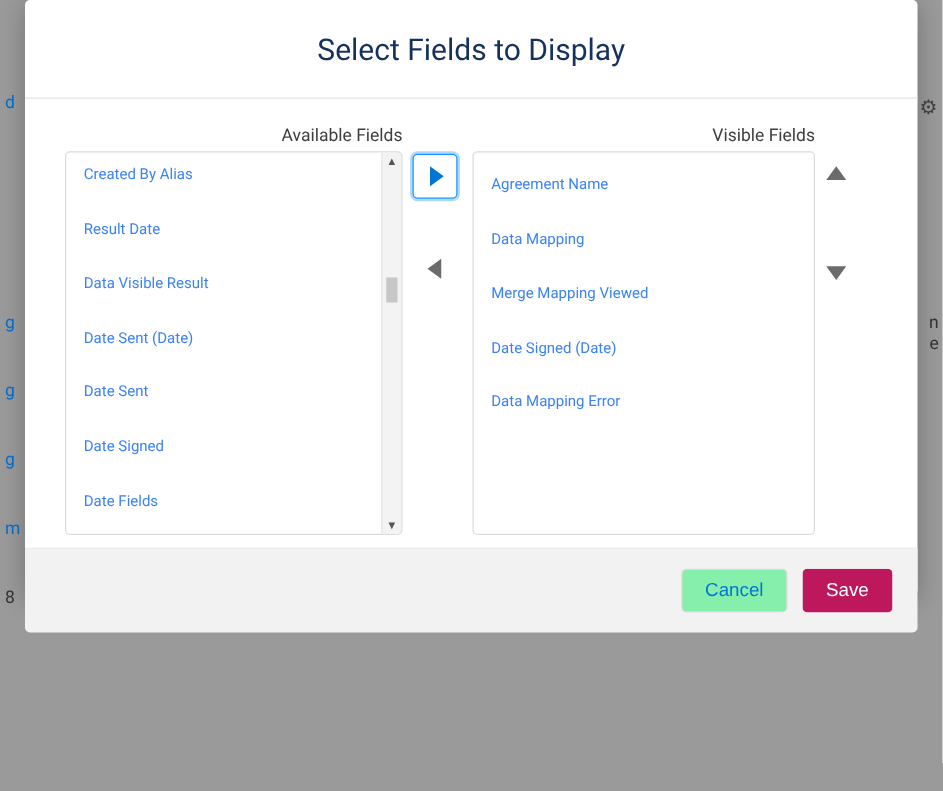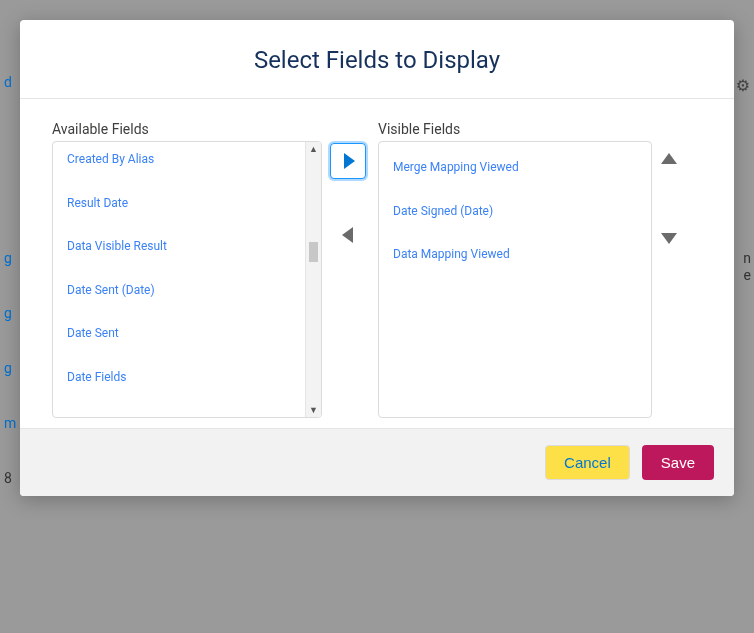--- a/index.html
+++ b/index.html
@@ -14,21 +14,21 @@
   .bg-hint {
     position:absolute; color:#0070d2; font-size:14px;
     pointer-events:none;
   }
   .bg-hint-gear {
     position:absolute; right:4px; top:76px; color:#444; font-size:16px;
     pointer-events:none;
   }
   .modal {
     position:absolute;
-    top:20px; left:20px;
+    top:0; left:20px;
     width:714px; height:476px;
     background:#fff;
     border-radius:4px;
     box-shadow:0 4px 20px rgba(0,0,0,0.25);
     display:flex; flex-direction:column;
   }
   .modal-header {
     padding:26px 20px 24px 20px;
     text-align:center;
     border-bottom:1px solid #e5e5e5;
@@ -39,21 +39,21 @@
   .modal-body {
     flex:1; padding:22px 32px 10px 32px;
     display:flex; gap:0;
   }
   .col {
     display:flex; flex-direction:column;
   }
   .col.available { width:270px; }
   .col.visible   { width:274px; margin-left:4px; }
   .col-label {
-    font-size:14px; color:#3e3e3c; margin-bottom:4px;
+    font-size:14px; color:#3e3e3c; margin-bottom:4px;text-align:right;
   }
   .listbox {
     border:1px solid #dddbda; border-radius:4px;
     flex:1; overflow:hidden; position:relative;
     background:#fff;
     height:355px;
   }
   .listbox.available-box {
     display:flex;
   }
@@ -117,21 +117,21 @@
     background:#f3f2f2; border-top:1px solid #e5e5e5;
     padding:16px 20px;
     display:flex; justify-content:flex-end; gap:12px;
     border-radius:0 0 4px 4px;
   }
   .btn {
     font-size:15px; padding:8px 18px; border-radius:4px; cursor:pointer;
     border:1px solid transparent;
   }
   .btn.cancel {
-    background:#fde047; color:#0176d3; border:1px solid #dddbda;
+    background:#86efac; color:#0176d3; border:1px solid #dddbda;
   }
   .btn.save {
     background:#be185d; color:#fff;
   }
 </style>
 </head>
 <body>
 
 <span class="bg-hint" style="left:4px; top:74px;">d</span>
 <span class="bg-hint" style="left:4px; top:250px;">g</span>
@@ -153,20 +153,21 @@
 
     <div class="col available">
       <div class="col-label">Available Fields</div>
       <div class="listbox available-box">
         <div class="list-inner">
           <div class="field-item first">Created By Alias</div>
           <div class="field-item">Result Date</div>
           <div class="field-item">Data Visible Result</div>
           <div class="field-item">Date Sent (Date)</div>
           <div class="field-item">Date Sent</div>
+          <div class="field-item">Date Signed</div>
           <div class="field-item">Date Fields</div>
         </div>
         <div class="scrollbar">
           <div class="scroll-arrow-up">▲</div>
           <div class="scroll-thumb"></div>
           <div class="scroll-arrow-down">▼</div>
         </div>
       </div>
     </div>
 
@@ -176,23 +177,25 @@
       </div>
       <div class="plain-arrow">
         <div class="tri left"></div>
       </div>
     </div>
 
     <div class="col visible">
       <div class="col-label">Visible Fields</div>
       <div class="listbox">
         <div class="list-inner">
+          <div class="field-item">Agreement Name</div>
+          <div class="field-item">Data Mapping</div>
           <div class="field-item">Merge Mapping Viewed</div>
           <div class="field-item">Date Signed (Date)</div>
-          <div class="field-item">Data Mapping Viewed</div>
+          <div class="field-item">Data Mapping Error</div>
         </div>
       </div>
     </div>
 
     <div class="reorder-col">
       <div class="reorder-btn">
         <div class="tri up"></div>
       </div>
       <div class="reorder-btn">
         <div class="tri down"></div>

